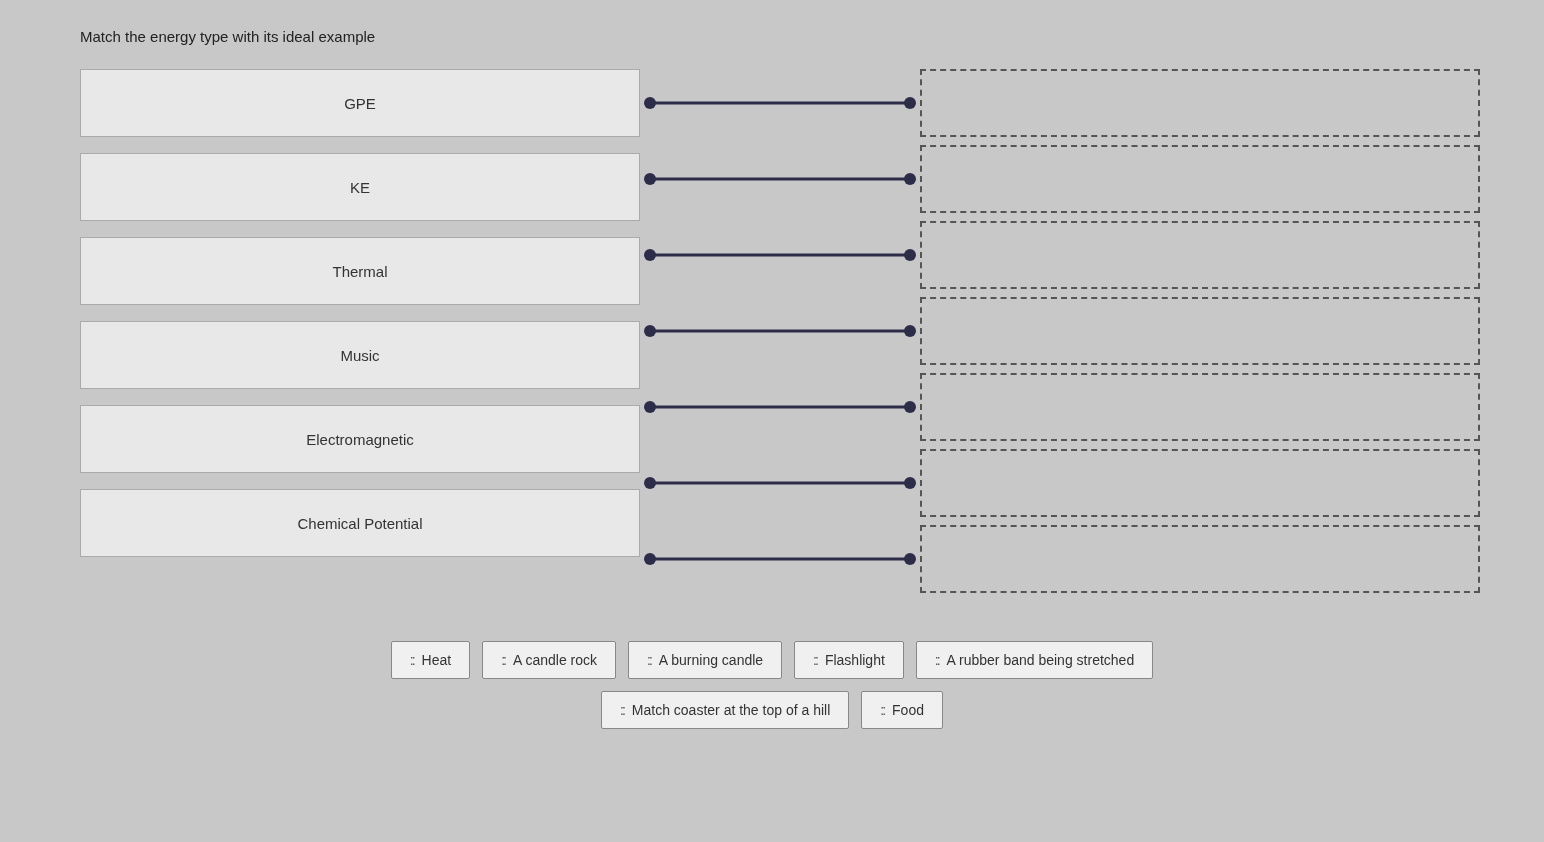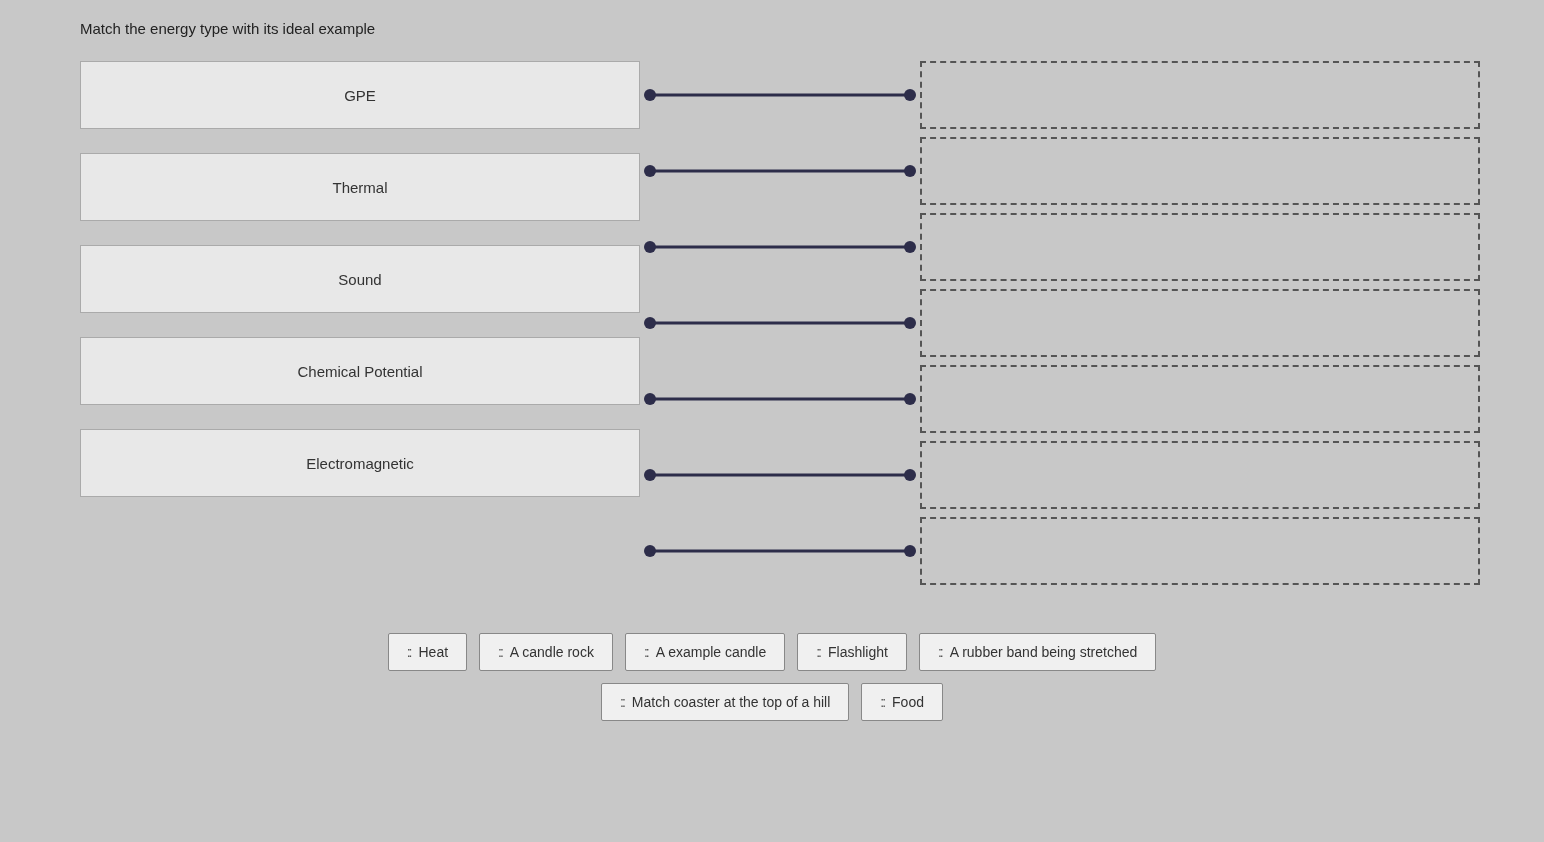--- a/index.html
+++ b/index.html
@@ -7,40 +7,40 @@
     body {
       background: #c8c8c8;
       font-family: Arial, sans-serif;
       font-size: 15px;
       color: #222;
       min-height: 842px;
       width: 1544px;
     }
 
     .page-container {
-      padding: 20px 80px 40px 80px;
+      padding: 28px 80px 40px 80px;
     }
 
     .instruction {
       font-size: 15px;
       color: #222;
       margin-bottom: 24px;
     }
 
     .matching-area {
       display: flex;
       flex-direction: row;
       align-items: flex-start;
       gap: 0;
     }
 
     .left-column {
       display: flex;
       flex-direction: column;
-      gap: 16px;
+      gap: 8px;
       width: 580px;
     }
 
     .left-item {
       display: flex;
       flex-direction: row;
       align-items: center;
       margin-bottom: 8px;
       height: 68px;
     }
@@ -116,43 +116,48 @@
   <div class="matching-area">
 
     <div class="left-column">
 
       <div class="left-item">
         <div class="left-box">
           <span>GPE</span>
         </div>
       </div>
 
+      <div class="left-item">
+        <div class="left-box">
+          <span>KE</span>
+        </div>
+      </div>
 
 
       <div class="left-item">
         <div class="left-box">
           <span>Thermal</span>
         </div>
       </div>
 
       <div class="left-item">
         <div class="left-box">
-          <span>Sound</span>
+          <span>Music</span>
+        </div>
+      </div>
+
+      <div class="left-item">
+        <div class="left-box">
+          <span>Electromagnetic</span>
         </div>
       </div>
 
       <div class="left-item">
         <div class="left-box">
           <span>Chemical Potential</span>
-        </div>
-      </div>
-
-      <div class="left-item">
-        <div class="left-box">
-          <span>Electromagnetic</span>
         </div>
       </div>
     </div>
 
     <div style="width:280px; position:relative; display:flex; align-items:flex-start;">
       <svg width="280" height="540">
 
         <circle cx="10" cy="34" r="6" fill="#2d2d4a"></circle>
         <line x1="10" y1="34" x2="270" y2="34" stroke="#2d2d4a" stroke-width="3"></line>
         <circle cx="270" cy="34" r="6" fill="#2d2d4a"></circle>
@@ -199,21 +204,21 @@
       <div class="drag-item">
         <span class="drag-handle">::</span>
         <span>Heat</span>
       </div>
       <div class="drag-item">
         <span class="drag-handle">::</span>
         <span>A candle rock</span>
       </div>
       <div class="drag-item">
         <span class="drag-handle">::</span>
-        <span>A example candle</span>
+        <span>A burning candle</span>
       </div>
       <div class="drag-item">
         <span class="drag-handle">::</span>
         <span>Flashlight</span>
       </div>
       <div class="drag-item">
         <span class="drag-handle">::</span>
         <span>A rubber band being stretched</span>
       </div>
     </div>

